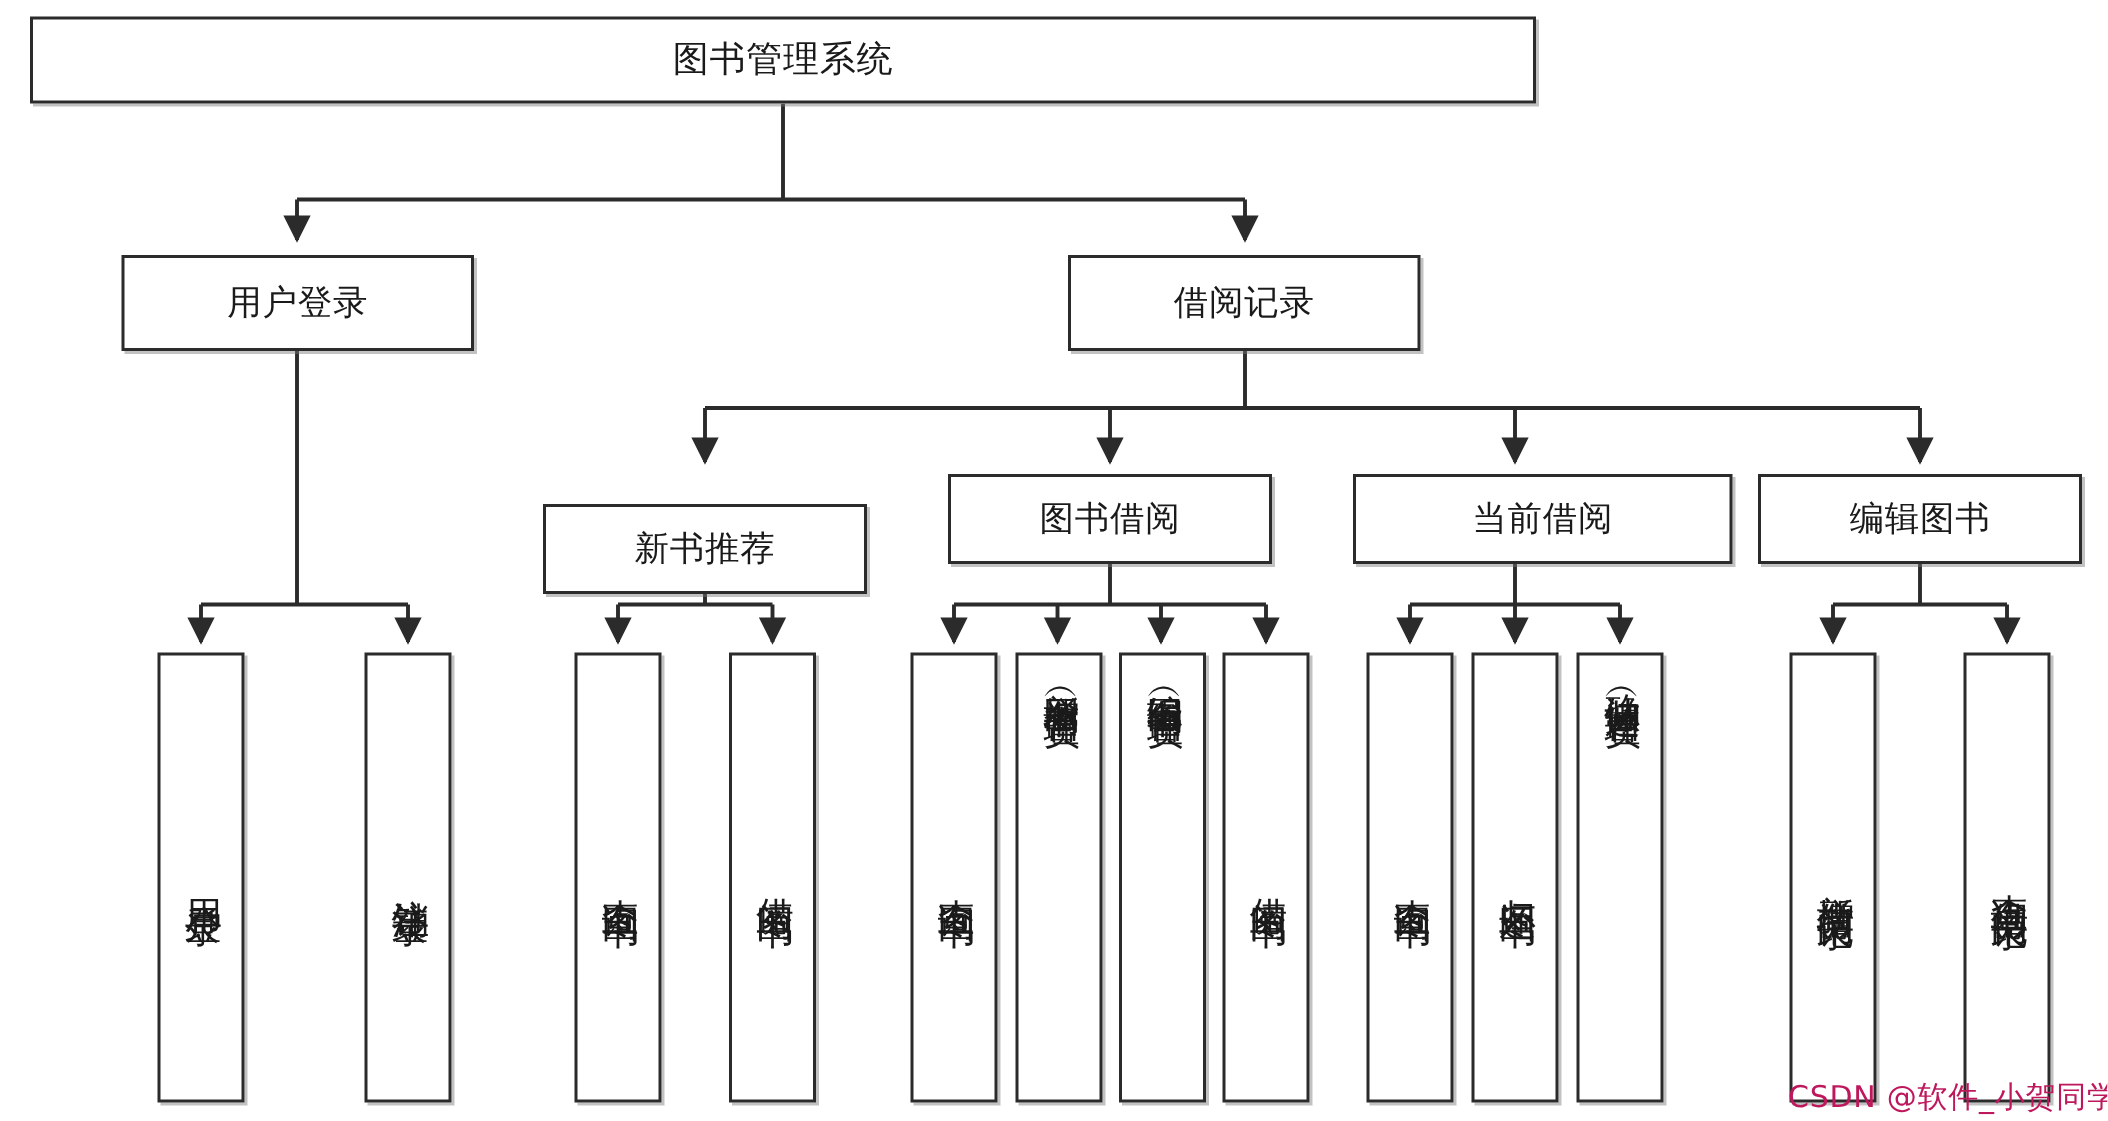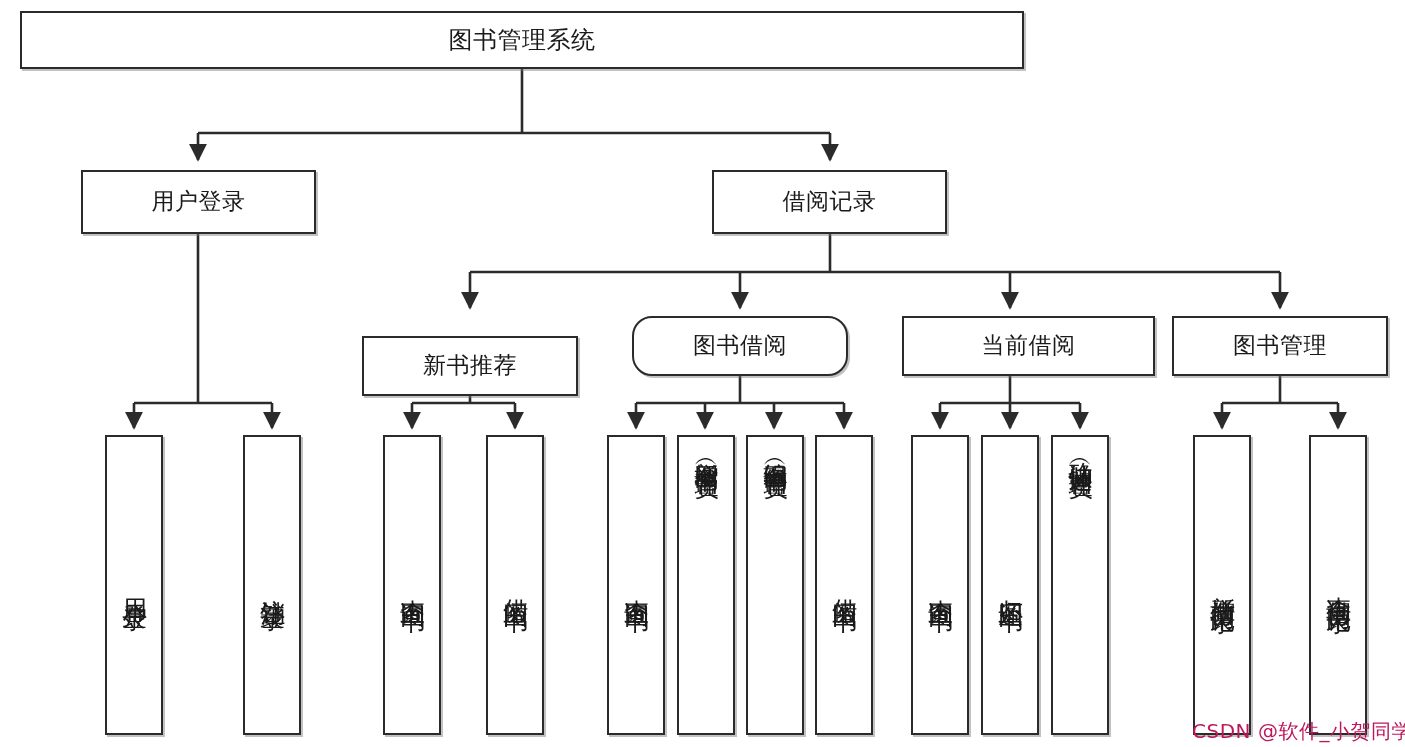--- a/index.html
+++ b/index.html
@@ -145,30 +145,30 @@
   </div>
 
   <div class="node horiz" style="left:712px; top:170px; width:235px; height:64px;">
     <span class="label">借阅记录</span>
   </div>
 
   <div class="node horiz" style="left:362px; top:336px; width:216px; height:60px;">
     <span class="label">新书推荐</span>
   </div>
 
-  <div class="node horiz" style="left:632px; top:316px; width:216px; height:60px;border-radius:20px;">
+  <div class="node horiz" style="left:632px; top:316px; width:216px; height:60px;">
     <span class="label">图书借阅</span>
   </div>
 
   <div class="node horiz" style="left:902px; top:316px; width:253px; height:60px;">
     <span class="label">当前借阅</span>
   </div>
 
   <div class="node horiz" style="left:1172px; top:316px; width:216px; height:60px;">
-    <span class="label">图书管理</span>
+    <span class="label">编辑图书</span>
   </div>
 
   <div class="node vert centered" style="left:105px; top:435px; width:58px; height:300px;">
     <span class="label">用户登录</span>
   </div>
 
   <div class="node vert centered" style="left:243px; top:435px; width:58px; height:300px;">
     <span class="label">注销登录</span>
   </div>
 

